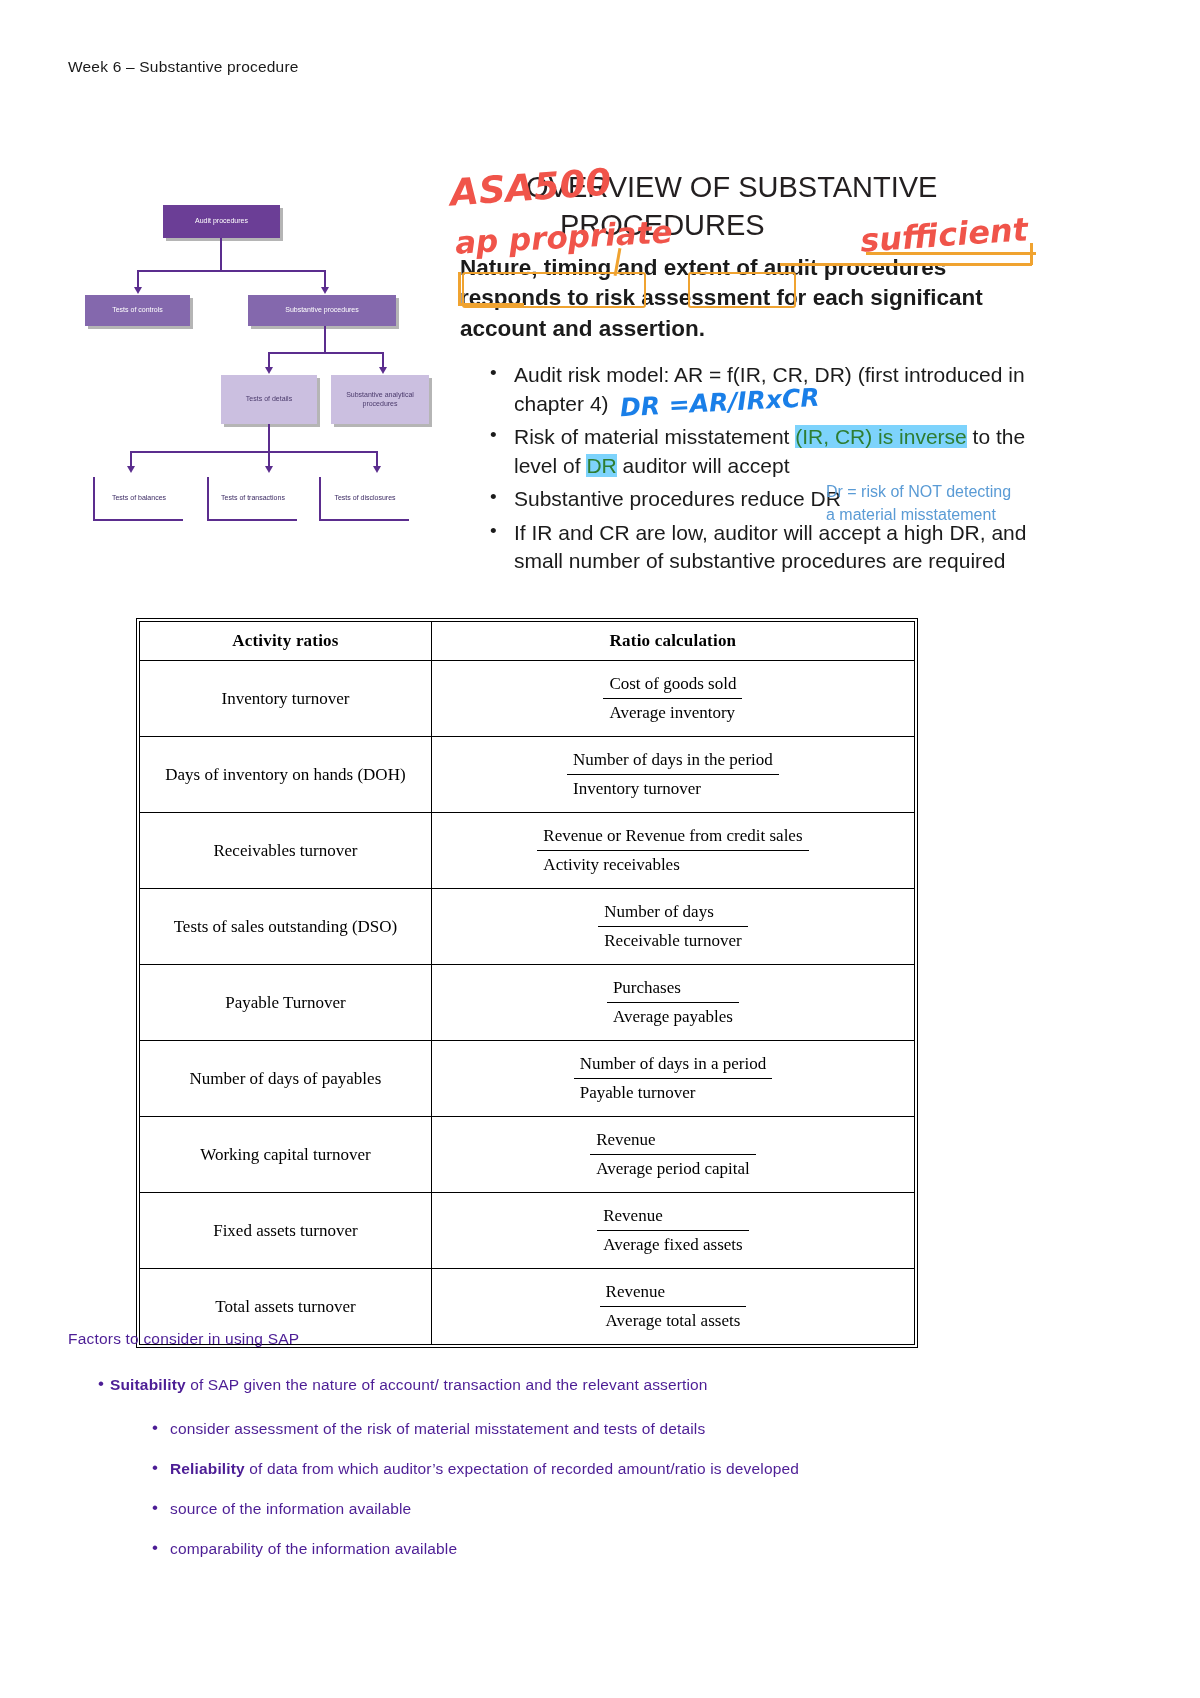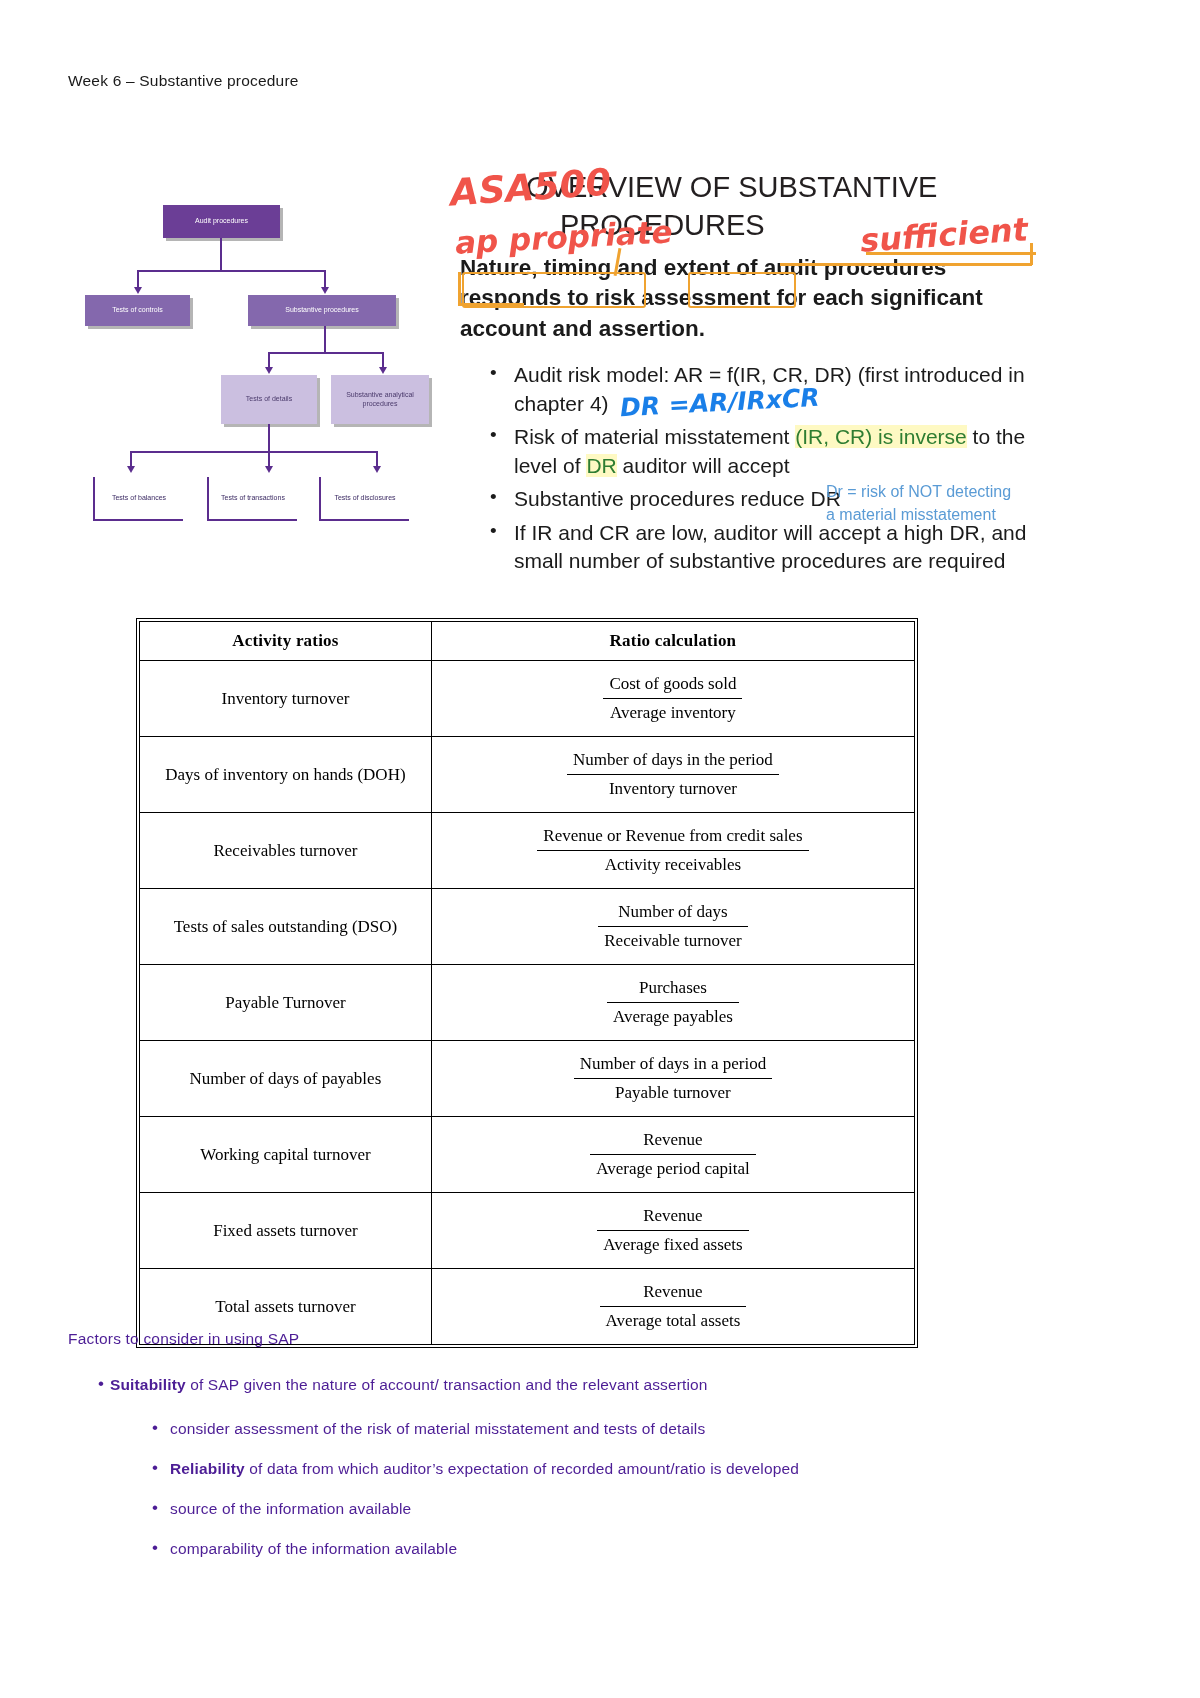--- a/index.html
+++ b/index.html
@@ -13,21 +13,21 @@
     position: relative;
     font-family: "Liberation Sans", sans-serif;
     color: #000;
     overflow: hidden;
   }
 
   
   .page-header {
     position: absolute;
     left: 68px;
-    top: 72px;
+    top: 58px;
     font-size: 15.5px;
     letter-spacing: 0.2px;
     color: #1a1a1a;
   }
 
   
   .flowchart {
     position: absolute;
     left: 85px;
     top: 195px;
@@ -108,21 +108,21 @@
     padding-left: 28px;
     margin-bottom: 5px;
   }
   .slide-bullets > li::before {
     content: "•";
     position: absolute;
     left: 4px;
     top: -1px;
     font-size: 19px;
   }
-  .hl-green { background: #fef9c3; }
+  .hl-green { background: #7dd3fc; }
   .grn-txt { color: #2e7d32; }
 
   
   .hand {
     position: absolute;
     font-family: "DejaVu Sans", sans-serif;
     font-weight: bold;
     white-space: nowrap;
     pointer-events: none;
   }
@@ -190,21 +190,21 @@
     letter-spacing: 0.2px;
   }
   table.ratio-table td {
     font-size: 17px;
     padding: 6px 4px;
     height: 63px;
   }
   .col-name { width: 36.5%; }
   .frac {
     display: inline-block;
-    text-align: center;
+    text-align: left;
     line-height: 1.42;
   }
   .frac .num {
     display: block;
     border-bottom: 1.4px solid #000;
     padding: 0 6px 2px 6px;
   }
   .frac .den {
     display: block;
     padding: 2px 6px 0 6px;

